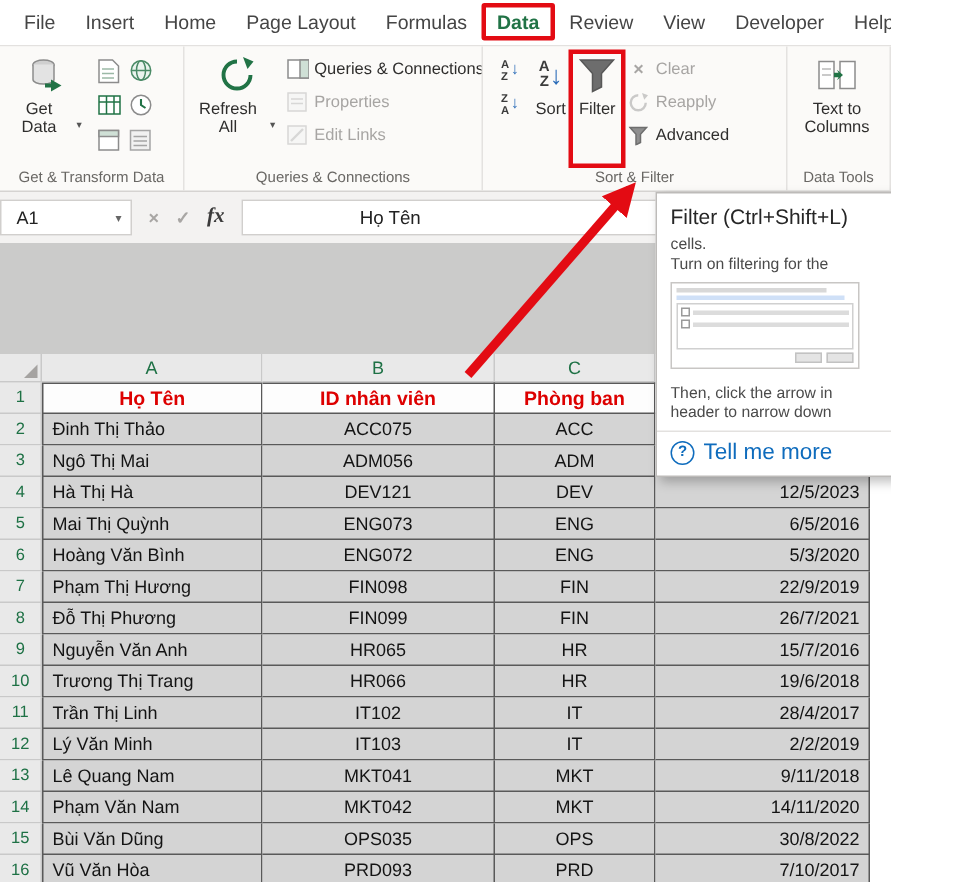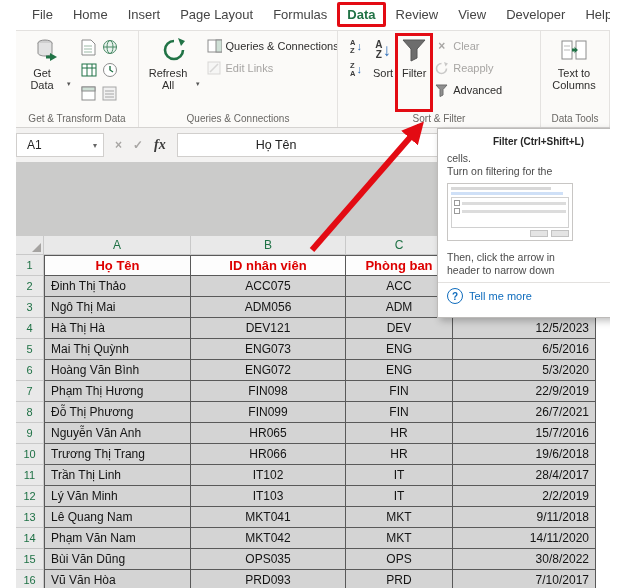--- a/index.html
+++ b/index.html
@@ -1,17 +1,17 @@
 <!DOCTYPE html>
 <html><head>
 <meta charset="utf-8">
 <style>
   html,body{margin:0;padding:0;background:#fff;}
   .app{position:relative;width:594px;height:588px;overflow:hidden;
-       font-family:"Liberation Sans",sans-serif;color:#333;background:#fff;padding-left:16px;}
+       font-family:"Liberation Sans",sans-serif;color:#333;background:#fff;}
 
   
   .tab-bar{height:30px;display:flex;align-items:stretch;padding-left:6px;
            background:#fff;border-bottom:1px solid #e3e1df;}
   .tab{position:relative;padding:0 10px;line-height:30px;font-size:13px;color:#454545;white-space:nowrap;}
   .tab.active{color:#217346;font-weight:700;}
   .tab-hl{position:absolute;left:0;right:0;top:2px;bottom:3px;
           border:3px solid #e30b13;border-radius:2px;pointer-events:none;}
 
   
@@ -83,51 +83,51 @@
   .hrow .cell{border-top:1px solid #595959;background:#fdfdfd;color:#dd0000;
               font-weight:700;font-size:13px;justify-content:center;}
   .hrow .cell.ca{padding-left:0;}
   .cell-fill{flex:1;background:#fff;}
   .col-hdr.ce,.hdrfill{background:#e9e9e9;}
 
   
   .tooltip{position:absolute;left:437px;top:128px;width:203px;height:190px;background:#fff;
            border:1px solid #bdbbb9;box-shadow:3px 3px 7px rgba(0,0,0,.25);z-index:50;
            padding:7px 9px;box-sizing:border-box;font-size:10.5px;}
-  .tt-title{font-weight:700;font-size:10px;color:#262626;margin-bottom:5px;white-space:nowrap;overflow:hidden;text-align:center;}
+  .tt-title{font-weight:400;font-size:14px;color:#262626;margin-bottom:5px;white-space:nowrap;overflow:hidden;}
   .tt-line{height:13px;line-height:13px;color:#4a4a4a;white-space:nowrap;overflow:hidden;}
   .tt-gap{height:5px;}
   .tt-img{width:126px;height:58px;border:1px solid #c8c6c4;margin:5px 0;padding:3px;
           display:flex;flex-direction:column;gap:2px;box-sizing:border-box;}
   .mline{height:3px;background:#d8d8d8;width:85%;}
   .mline.sel{background:#cfe0f7;width:95%;}
   .mbox{flex:1;border:1px solid #d0d0d0;padding:2px;display:flex;flex-direction:column;gap:2px;}
   .mrow{display:flex;gap:2px;align-items:center;}
   .mchk{width:4px;height:4px;border:1px solid #9a9a9a;}
   .mbar{height:3px;background:#dcdcdc;flex:1;}
   .mbtns{display:flex;gap:3px;justify-content:flex-end;}
   .mbtn{width:16px;height:5px;background:#e4e4e4;border:1px solid #c2c2c2;}
   .tt-div{border-top:1px solid #e3e1df;margin:5px -9px;}
   .tt-link{display:flex;align-items:center;gap:6px;margin-top:2px;}
   .qmark{width:14px;height:14px;border:1.6px solid #0f6cbd;border-radius:50%;color:#0f6cbd;
          font-size:10px;font-weight:700;display:flex;align-items:center;justify-content:center;flex:none;}
-  .tt-link .txt{color:#0f6cbd;font-size:11px;}
+  .tt-link .txt{color:#0f6cbd;font-size:15px;}
 
   
   .arrow-svg{position:absolute;left:296px;top:100px;z-index:100;pointer-events:none;}
 </style>
 </head>
 <body>
 
 <div class="app">
 
   <div class="tab-bar">
       <div class="tab"><span>File</span></div>
+      <div class="tab"><span>Insert</span></div>
       <div class="tab"><span>Home</span></div>
-      <div class="tab"><span>Insert</span></div>
       <div class="tab"><span>Page Layout</span></div>
       <div class="tab"><span>Formulas</span></div>
       <div class="tab active"><span>Data</span><div class="tab-hl"></div></div>
       <div class="tab"><span>Review</span></div>
       <div class="tab"><span>View</span></div>
       <div class="tab"><span>Developer</span></div>
       <div class="tab"><span>Help</span></div>
     </div>
 
   <div class="ribbon">
@@ -212,20 +212,30 @@
         </div>
         <div class="minicol">
           <div class="minirow">
             <span class="micn">
                 <svg width="16" height="14">
                   <rect x="1" y="1" width="14" height="12" fill="#fff" stroke="#8c8c8c"></rect>
                   <rect x="9" y="1" width="6" height="12" fill="#cfe0d6" stroke="#8c8c8c"></rect>
                 </svg>
               </span>
             <span>Queries &amp; Connections</span>
+          </div>
+          <div class="minirow disabled">
+            <span class="micn">
+                <svg width="14" height="14">
+                  <rect x="1" y="1" width="12" height="12" fill="#f3f3f3" stroke="#b5b5b5"></rect>
+                  <line x1="3" y1="5" x2="11" y2="5" stroke="#b5b5b5"></line>
+                  <line x1="3" y1="8" x2="11" y2="8" stroke="#b5b5b5"></line>
+                </svg>
+              </span>
+            <span>Properties</span>
           </div>
           <div class="minirow disabled">
             <span class="micn">
                 <svg width="14" height="14">
                   <rect x="1" y="1" width="12" height="12" fill="#f3f3f3" stroke="#b5b5b5"></rect>
                   <line x1="3" y1="11" x2="11" y2="3" stroke="#b5b5b5" stroke-width="1.6"></line>
                 </svg>
               </span>
             <span>Edit Links</span>
           </div>

